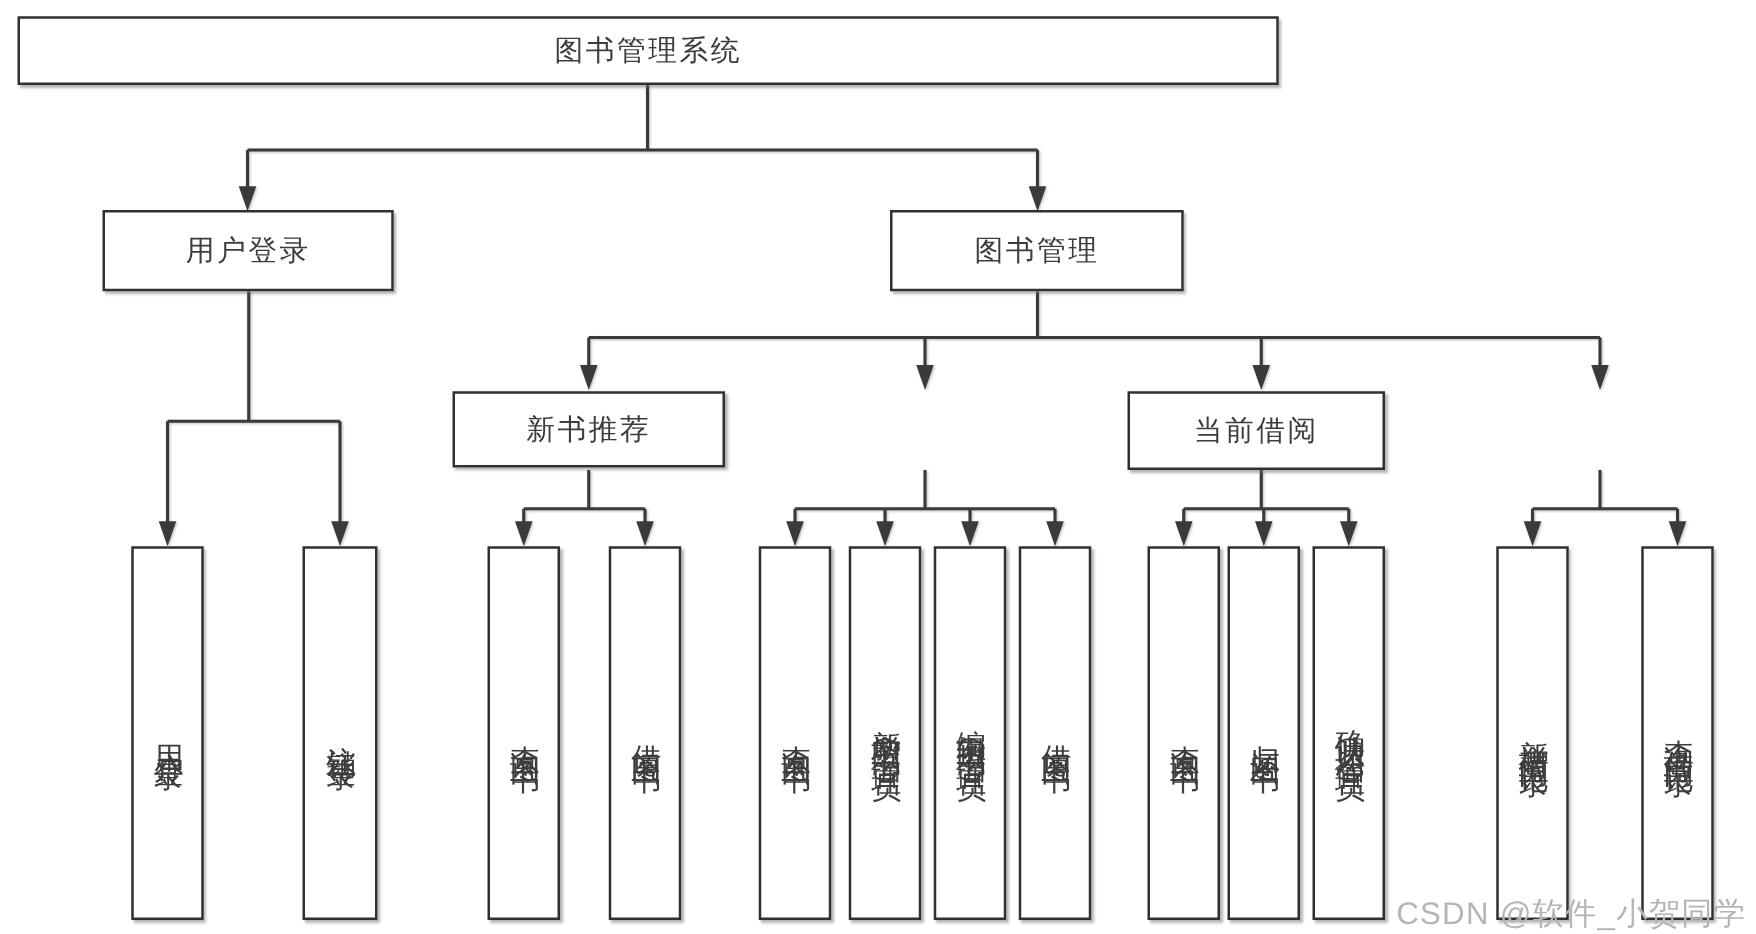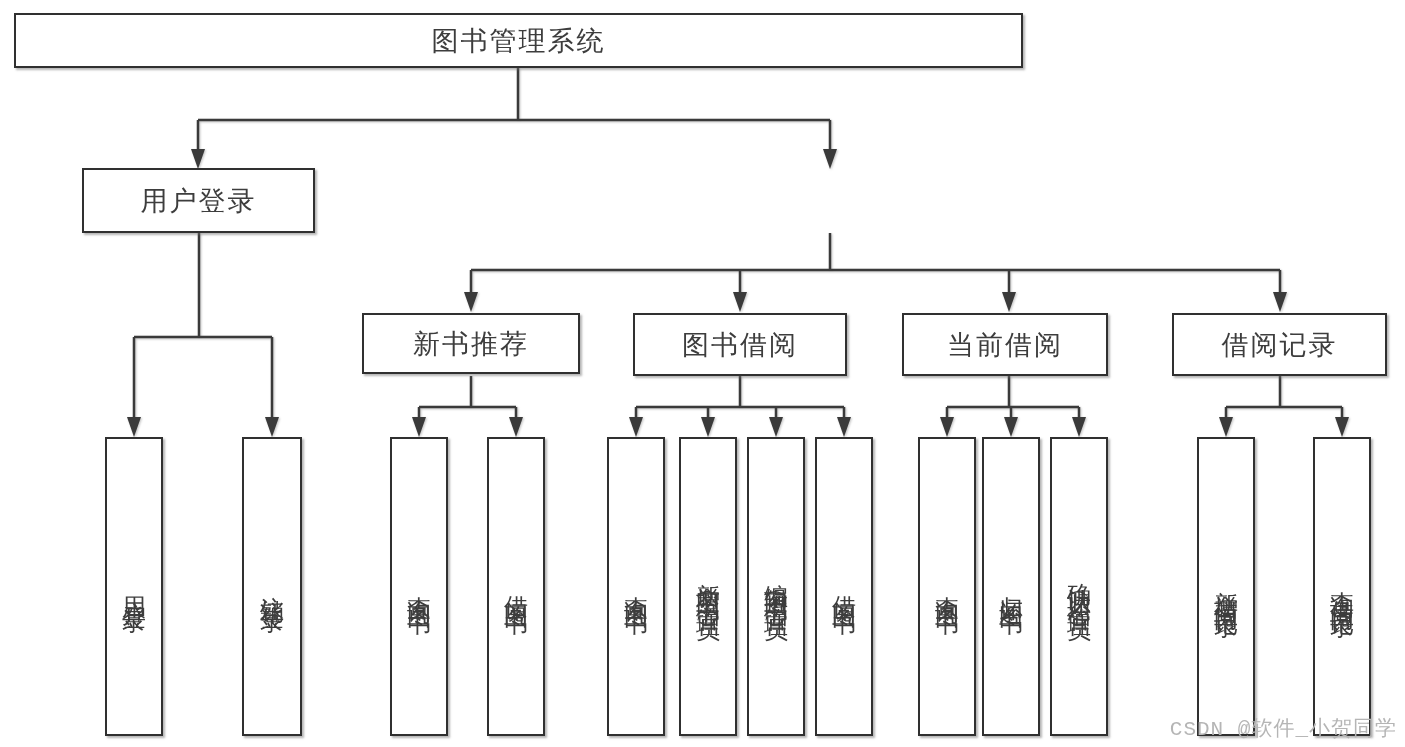--- a/index.html
+++ b/index.html
@@ -26,42 +26,41 @@
     position: absolute;
     box-sizing: border-box;
     background: #ffffff;
     border: 2.5px solid #303030;
     box-shadow: 2px 2px 2px rgba(110,110,110,0.5);
     display: flex;
     align-items: center;
     justify-content: center;
   }
   .hbox {
-    font-size: 27px;
+    font-size: 23px;
     letter-spacing: 2px;
     white-space: nowrap;
   }
   .vbox > span {
     writing-mode: vertical-rl;
     text-orientation: mixed;
     font-size: 24px;
     letter-spacing: 5px;
     line-height: 1;
     white-space: nowrap;
   }
   .watermark {
     position: absolute;
     right: 8px;
     top: 714px;
-    font-size: 21px;
+    font-size: 25px;
     letter-spacing: 1px;
     color: #b5b5b5;
     white-space: nowrap;
     z-index: 10;
-    font-family: Liberation Mono, monospace;
   }
 </style>
 </head>
 <body>
 
 <div class="canvas">
 
   <svg class="connectors" width="1405" height="747" viewBox="0 0 1405 747">
     <g stroke="#3a3a3a" stroke-width="2.5" fill="none">
 
@@ -109,32 +108,29 @@
     </g>
   </svg>
 
   <div class="node hbox" style="left:14px; top:13px; width:1009px; height:55px;">
     <span>图书管理系统</span>
   </div>
 
   <div class="node hbox" style="left:82px; top:168px; width:233px; height:65px;">
     <span>用户登录</span>
   </div>
+  <div class="node hbox" style="left:712px; top:168px; width:235px; height:65px;">
+    <span>图书管理</span>
+  </div>
 
   <div class="node hbox" style="left:362px; top:313px; width:218px; height:61px;">
     <span>新书推荐</span>
   </div>
-  <div class="node hbox" style="left:633px; top:313px; width:214px; height:63px;">
-    <span>图书借阅</span>
-  </div>
   <div class="node hbox" style="left:902px; top:313px; width:206px; height:63px;">
     <span>当前借阅</span>
-  </div>
-  <div class="node hbox" style="left:1172px; top:313px; width:215px; height:63px;">
-    <span>借阅记录</span>
   </div>
 
   <div class="node vbox" style="left:105px; top:437px; width:58px; height:299px;">
     <span>用户登录</span>
   </div>
   <div class="node vbox" style="left:242px; top:437px; width:60px; height:299px;">
     <span>注销登录</span>
   </div>
 
   <div class="node vbox" style="left:390px; top:437px; width:58px; height:299px;">

